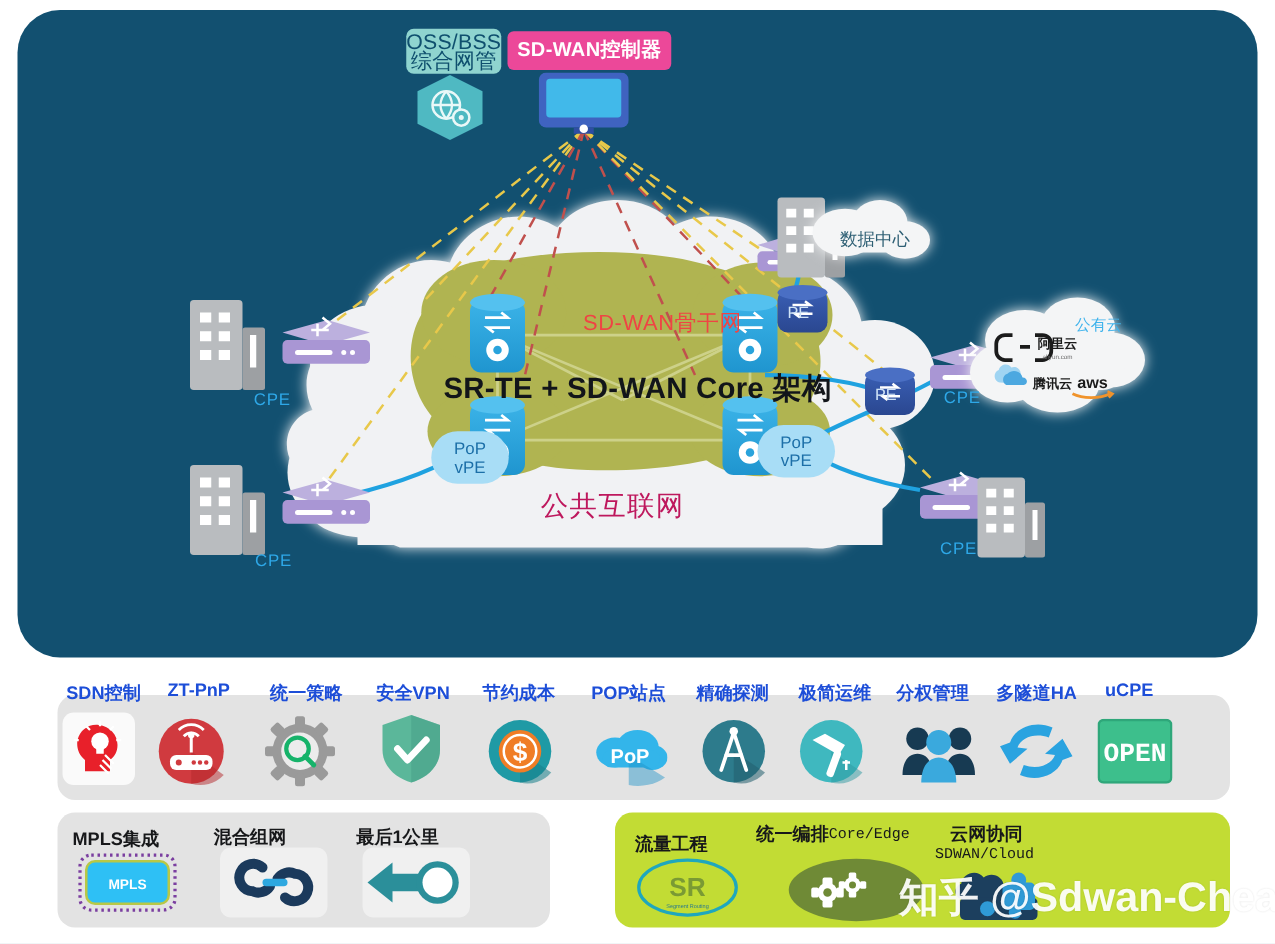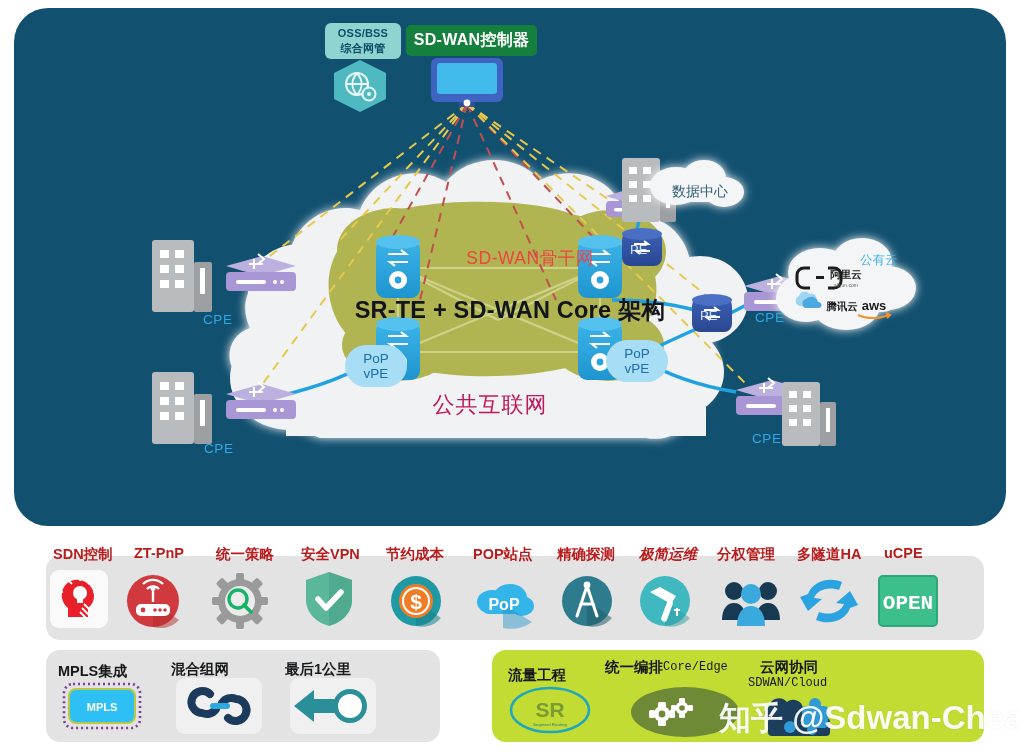--- a/index.html
+++ b/index.html
@@ -16,27 +16,27 @@
     background:#125070;border-radius:34px;
   }
   
   .abs{position:absolute;}
   .nosel{user-select:none;}
 
   
   .tag-ossbss{
     position:absolute;left:325px;top:23px;width:76px;height:36px;
     background:#8fd4cf;border-radius:6px;color:#0f4f6e;
-    font-size:11px;font-weight:bold;line-height:15px;
+    font-size:17px;font-weight:normal;line-height:15px;
     display:flex;flex-direction:column;align-items:center;justify-content:center;
     text-align:center;letter-spacing:.2px;
   }
   .tag-controller{
     position:absolute;left:406px;top:25px;width:131px;height:31px;
-    background:#15803d;border-radius:5px;color:#ffffff;
+    background:#ec4899;border-radius:5px;color:#ffffff;
     font-size:16px;font-weight:bold;
     display:flex;align-items:center;justify-content:center;letter-spacing:.3px;
   }
   .hex-oss{position:absolute;left:331px;top:58px;width:58px;height:56px;}
   .ctrl-monitor{position:absolute;left:431px;top:58px;width:72px;height:48px;}
 
   .backbone-title{
     position:absolute;left:420px;top:246px;width:220px;
     color:#ef4444;font-size:17.5px;text-align:center;letter-spacing:.5px;
   }
@@ -67,21 +67,21 @@
     content:"";position:absolute;right:5px;top:-7px;width:21px;height:21px;
     background:#a8ddf6;border-radius:50%;z-index:-1;
   }
 
   
   .feat-panel{
     position:absolute;left:46px;top:556px;width:938px;height:84px;
     background:#e3e3e3;border-radius:14px;
   }
   .feat-label{
-    position:absolute;color:#b91c1c;font-size:14.5px;font-weight:bold;
+    position:absolute;color:#1d4ed8;font-size:14.5px;font-weight:bold;
     white-space:nowrap;
   }
   .feat-icon{position:absolute;width:58px;height:58px;}
   .feat-card{
     position:absolute;left:50px;top:570px;width:58px;height:58px;
     background:#fafafa;border-radius:9px;
   }
 
   
   .panel-left{
@@ -453,21 +453,21 @@
   <div class="feat-panel"></div>
   <div class="feat-card"></div>
 
   <div class="feat-label" style="left:53px;top:545px;">SDN控制</div>
   <div class="feat-label" style="left:134px;top:545px;">ZT-PnP</div>
   <div class="feat-label" style="left:216px;top:545px;">统一策略</div>
   <div class="feat-label" style="left:301px;top:545px;">安全VPN</div>
   <div class="feat-label" style="left:386px;top:545px;">节约成本</div>
   <div class="feat-label" style="left:473px;top:545px;">POP站点</div>
   <div class="feat-label" style="left:557px;top:545px;">精确探测</div>
-  <div class="feat-label" style="left:639px;top:545px;font-style:italic;">极简运维</div>
+  <div class="feat-label" style="left:639px;top:545px;">极简运维</div>
   <div class="feat-label" style="left:717px;top:545px;">分权管理</div>
   <div class="feat-label" style="left:797px;top:545px;">多隧道HA</div>
   <div class="feat-label" style="left:884px;top:545px;">uCPE</div>
 
   <div class="feat-icon" style="left:50px;top:570px;">
     <svg width="58" height="58" viewBox="0 0 58 58">
       <path fill="#e8202a" d="M18,47 v-9 c-5,-4 -7,-10 -6,-16 c2,-8 9,-13 17,-12 c9,1 15,8 15,16 c0,5 -2,9 -6,12 v9 z"></path>
       <circle cx="30" cy="23" r="7" fill="#fff"></circle>
       <rect x="27" y="29" width="6" height="4" fill="#fff"></rect>
       <g stroke="#fff" stroke-width="1.8">

